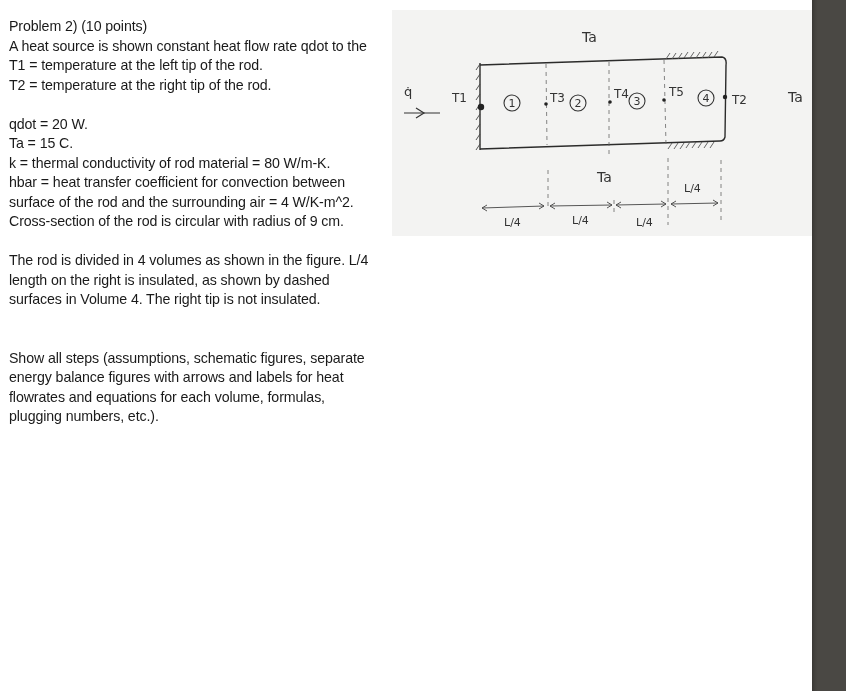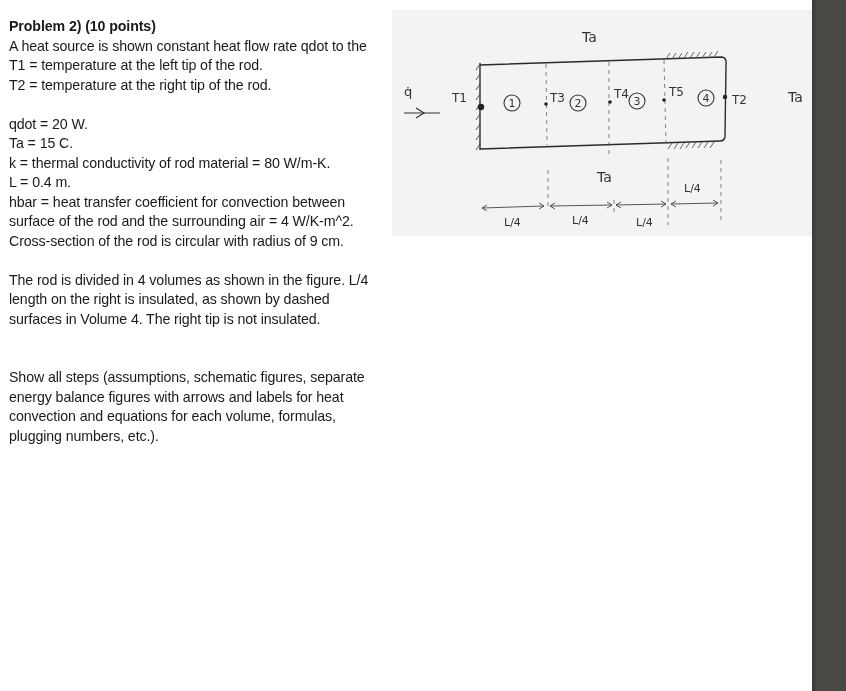--- a/index.html
+++ b/index.html
@@ -7,21 +7,21 @@
     width:846px; height:691px; position:relative; overflow:hidden;
     background:#ffffff;
     font-family:"Liberation Sans", "DejaVu Sans", sans-serif;
     color:#1a1a1a;
   }
   .text-col {
     position:absolute; left:9px; top:17px; width:385px;
     font-size:14.2px; line-height:19.5px; letter-spacing:-0.1px;
   }
   .text-col .line { white-space:nowrap; }
-  .title { font-weight:bold; }
+  .title { font-weight:normal; }
   .gap { height:19.5px; }
   .figure {
     position:absolute; left:392px; top:10px; width:420px; height:226px;
     background:#f3f3f2;
   }
   .figure svg { position:absolute; left:0; top:0; }
   .scrollbar {
     position:absolute; left:812px; top:0; width:34px; height:691px;
     background:linear-gradient(to right, #3a3835 0px, #45433f 3px, #4a4844 6px, #4a4844 100%);
   }
@@ -32,33 +32,32 @@
 
 <div class="text-col">
   <div class="line title">Problem 2) (10 points)</div>
   <div class="line">A heat source is shown constant heat flow rate qdot to the</div>
   <div class="line">T1 = temperature at the left tip of the rod.</div>
   <div class="line">T2 = temperature at the right tip of the rod.</div>
   <div class="gap"></div>
   <div class="line">qdot = 20 W.</div>
   <div class="line">Ta = 15 C.</div>
   <div class="line">k = thermal conductivity of rod material = 80 W/m-K.</div>
-  <div class="line">L = 0.4 m.</div>
   <div class="line">hbar = heat transfer coefficient for convection between</div>
   <div class="line">surface of the rod and the surrounding air = 4 W/K-m^2.</div>
   <div class="line">Cross-section of the rod is circular with radius of 9 cm.</div>
   <div class="gap"></div>
   <div class="line">The rod is divided in 4 volumes as shown in the figure. L/4</div>
   <div class="line">length on the right is insulated, as shown by dashed</div>
   <div class="line">surfaces in Volume 4. The right tip is not insulated.</div>
   <div class="gap"></div>
   <div class="gap"></div>
   <div class="line">Show all steps (assumptions, schematic figures, separate</div>
   <div class="line">energy balance figures with arrows and labels for heat</div>
-  <div class="line">convection and equations for each volume, formulas,</div>
+  <div class="line">flowrates and equations for each volume, formulas,</div>
   <div class="line">plugging numbers, etc.).</div>
 </div>
 
 <div class="figure">
   <svg width="420" height="226" viewBox="0 0 420 226">
 
     <g stroke="#2b2b2b" stroke-width="1.4" fill="none">
       <path d="M88 55 L330 47 Q335 48 334 55 L333 127 Q332 131 328 131 L88 139"></path>
       <line x1="88" y1="53" x2="88" y2="140"></line>
     </g>

